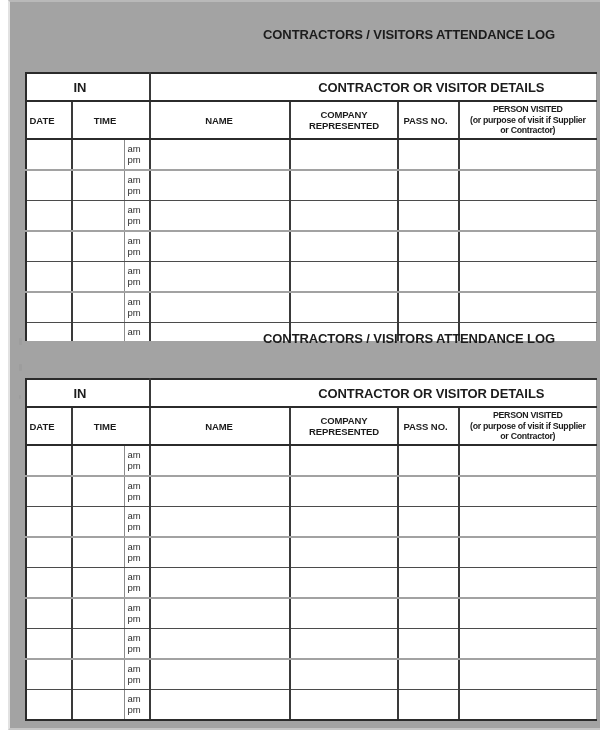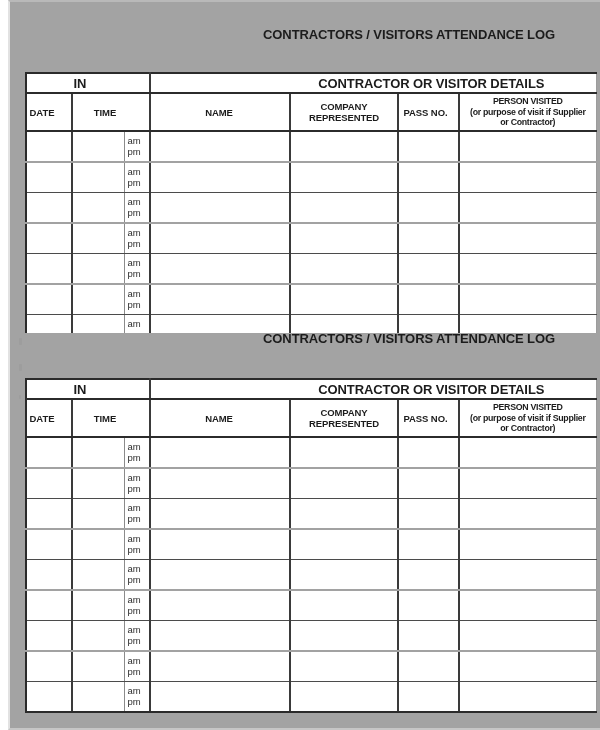--- a/index.html
+++ b/index.html
@@ -21,21 +21,21 @@
     position:absolute;left:15px;border-collapse:collapse;table-layout:fixed;
     width:570px;background:#fff;
     border-top:2px solid #2b2b2b;border-left:2px solid #2b2b2b;
     border-right:1px solid #9c9c9c;
   }
   #table-1{top:70px;}
   #table-2{top:376px;}
   td{padding:0;margin:0;box-sizing:border-box;}
   
   .in-row td{
-    height:20px;border-bottom:2px solid #2b2b2b;
+    height:28px;border-bottom:2px solid #2b2b2b;
     font-size:13px;font-weight:bold;text-align:center;vertical-align:middle;
     letter-spacing:-0.1px;
   }
   .c-in-head{padding-right:16px;}
   .c-details-head{border-left:2px solid #3a3a3a;padding-left:116px;white-space:nowrap;}
   
   .head-row td{
     height:38px;border-bottom:2px solid #2b2b2b;border-left:2px solid #3a3a3a;
     font-size:9.5px;font-weight:bold;line-height:11px;text-align:center;
     vertical-align:middle;letter-spacing:-0.1px;

